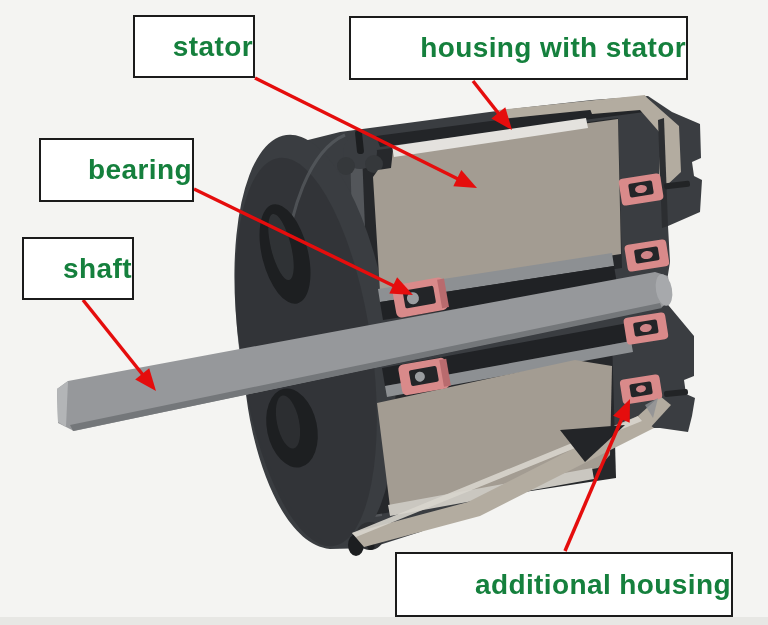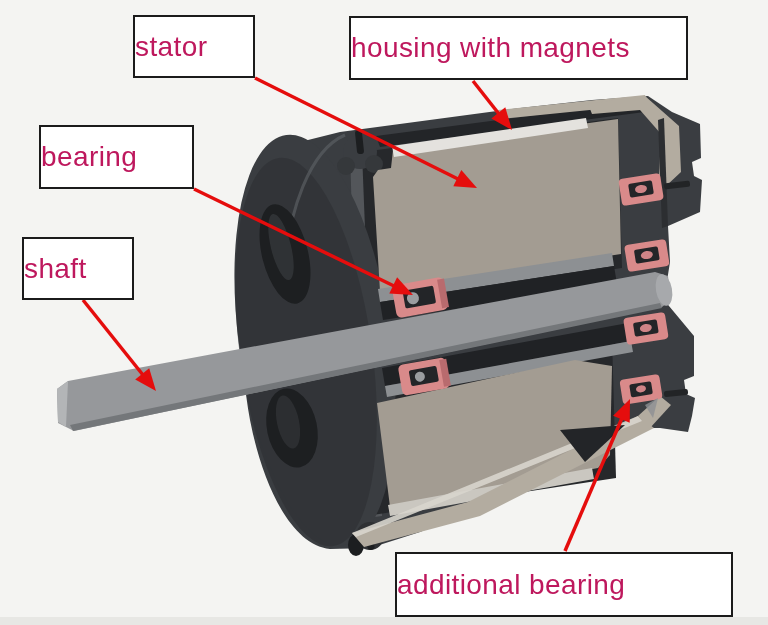--- a/index.html
+++ b/index.html
@@ -8,29 +8,29 @@
     width:768px;height:625px;
     overflow:hidden;
     font-family:"Liberation Sans","DejaVu Sans",sans-serif;
   }
   .stage svg{position:absolute;left:0;top:0;}
   .label-box{
     position:absolute;
     box-sizing:border-box;
     background:#ffffff;
     border:2px solid #1b1b1b;
-    display:flex;align-items:center;justify-content:flex-start;
-    font-size:28px;font-weight:400;letter-spacing:.4px;
-    color:#be185d;
+    display:flex;align-items:center;justify-content:flex-end;
+    font-size:28px;font-weight:700;letter-spacing:.4px;
+    color:#15803d;
     white-space:nowrap;
     z-index:3;
   }
   .lb-stator{left:133px;top:15px;width:122px;height:63px;}
   .lb-housing{left:349px;top:16px;width:339px;height:64px;}
-  .lb-bearing{left:39px;top:125px;width:155px;height:64px;}
+  .lb-bearing{left:39px;top:138px;width:155px;height:64px;}
   .lb-shaft{left:22px;top:237px;width:112px;height:63px;}
   .lb-addbearing{left:395px;top:552px;width:338px;height:65px;}
 </style>
 </head>
 <body>
 
 <div class="stage">
 
   <svg width="768" height="625" viewBox="0 0 768 625">
 
@@ -162,25 +162,25 @@
 
       <line x1="565" y1="551" x2="622" y2="418" stroke="#e50d0d"></line>
       <polygon points="630,399 629.7,422.7 613.1,415.7" fill="#e50d0d"></polygon>
     </g>
   </svg>
 
   <div class="label-box lb-stator">
     <span>stator</span>
   </div>
   <div class="label-box lb-housing">
-    <span>housing with magnets</span>
+    <span>housing with stator</span>
   </div>
   <div class="label-box lb-bearing">
     <span>bearing</span>
   </div>
   <div class="label-box lb-shaft">
     <span>shaft</span>
   </div>
   <div class="label-box lb-addbearing">
-    <span>additional bearing</span>
+    <span>additional housing</span>
   </div>
 
 </div>
 
 </body></html>

